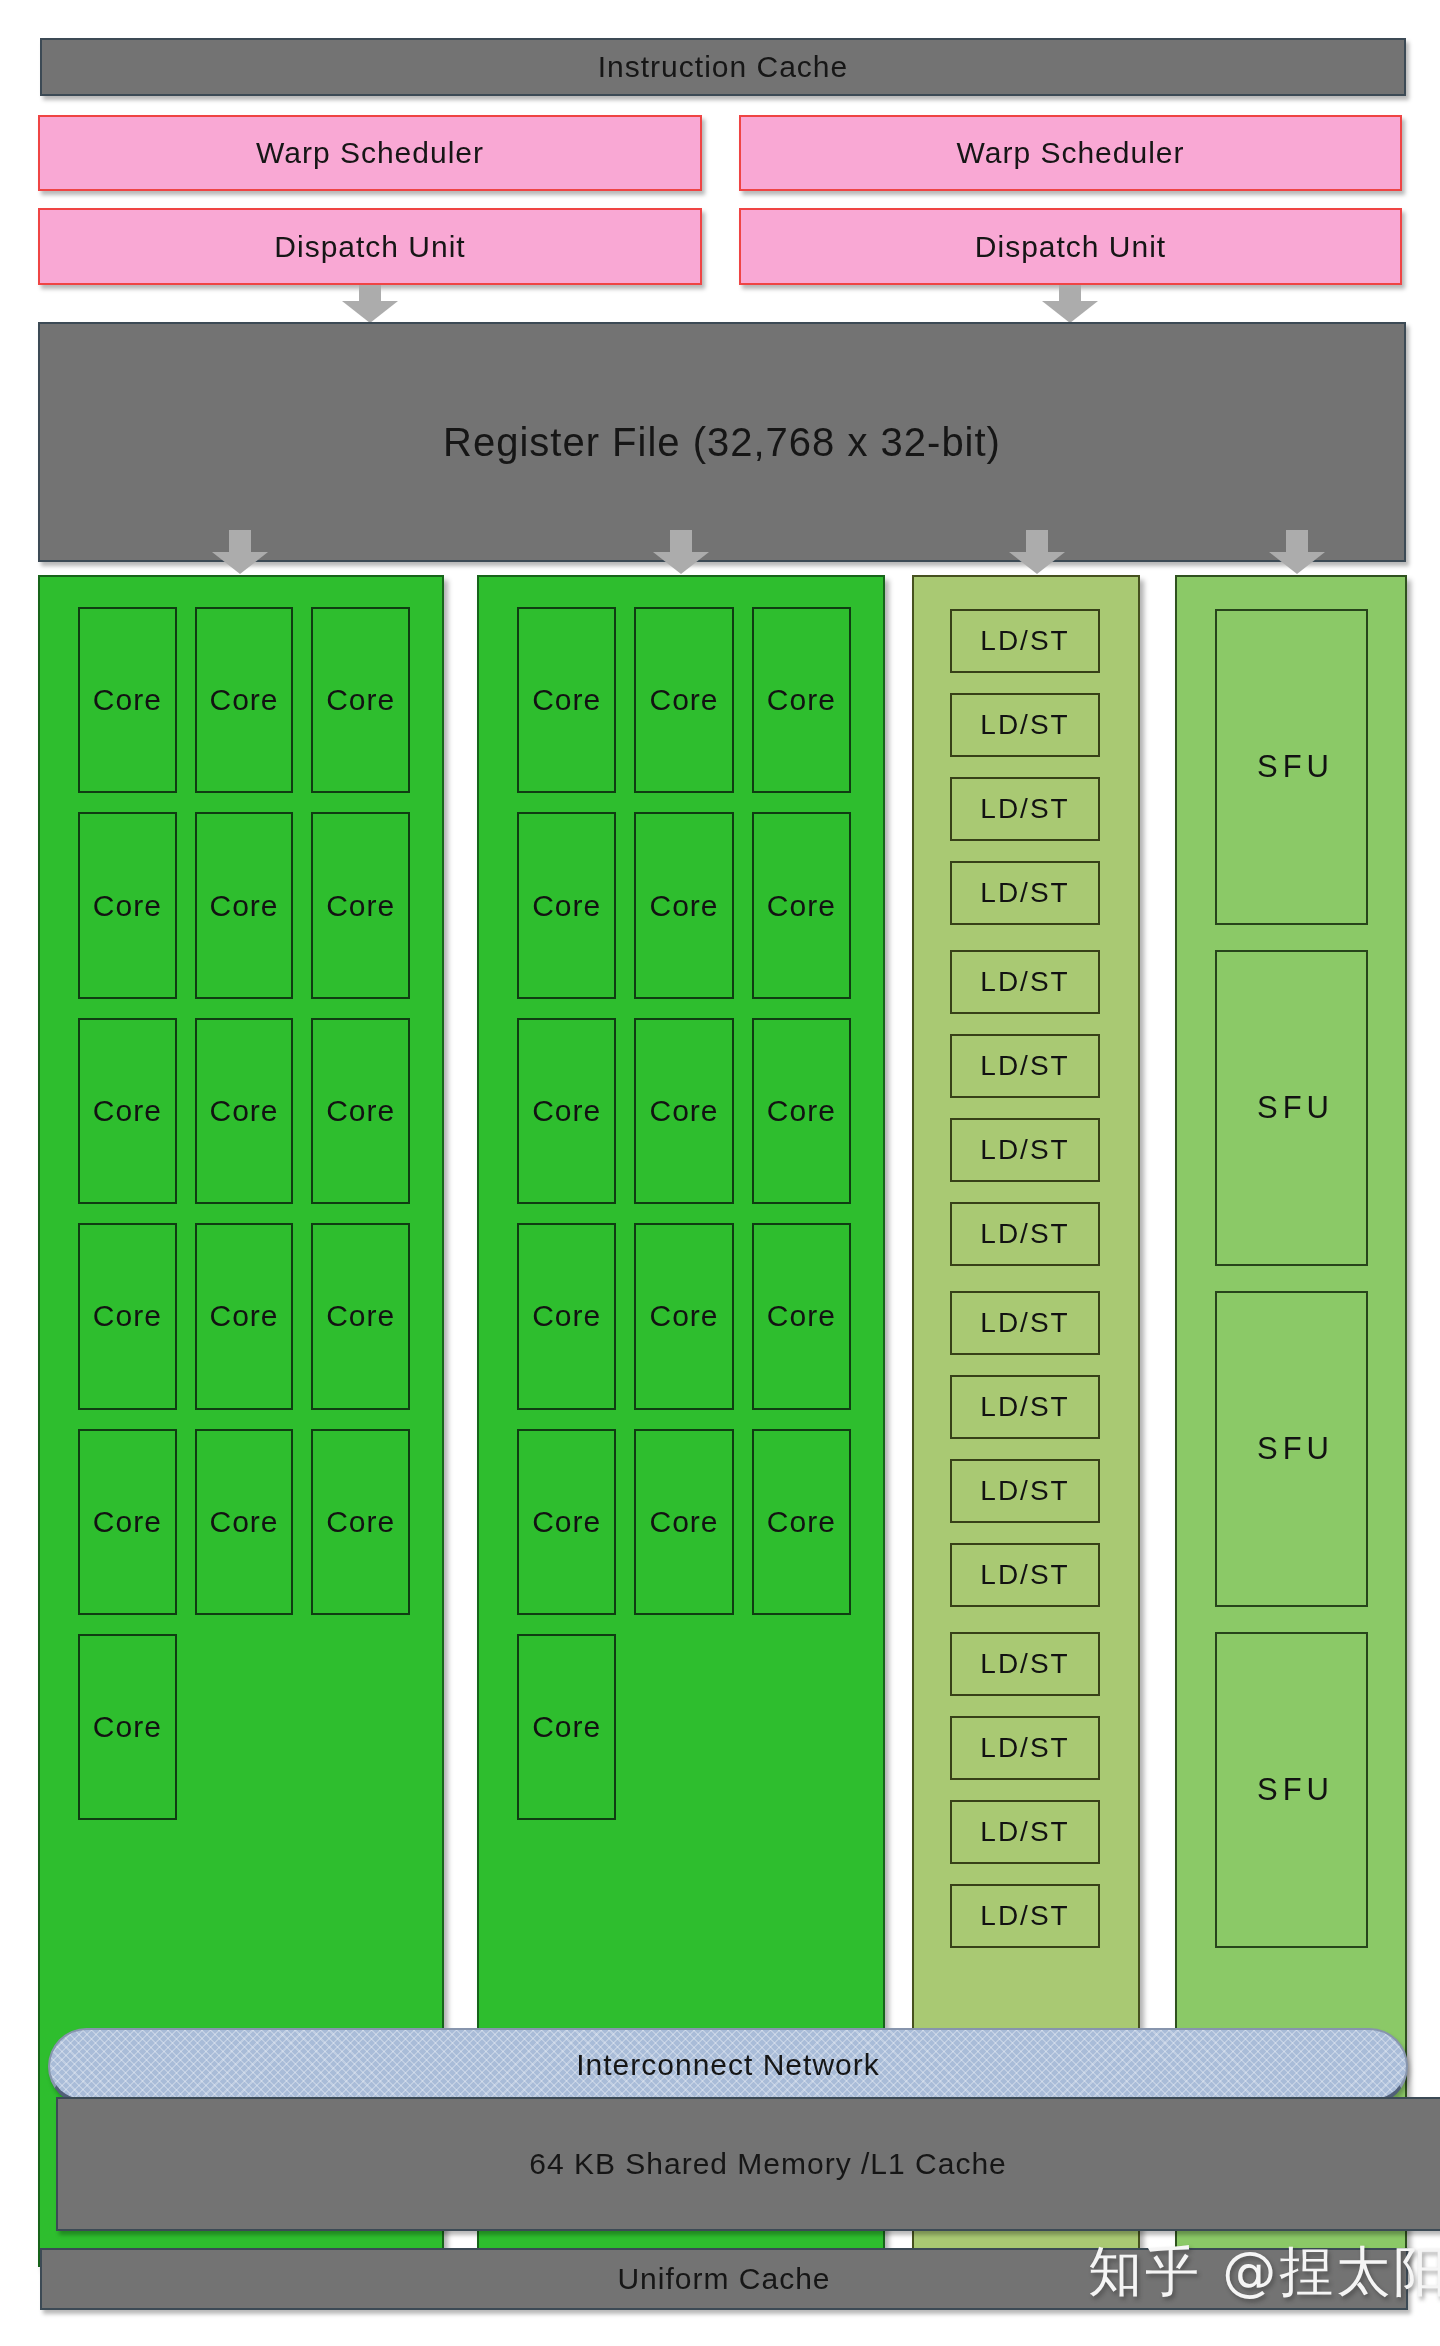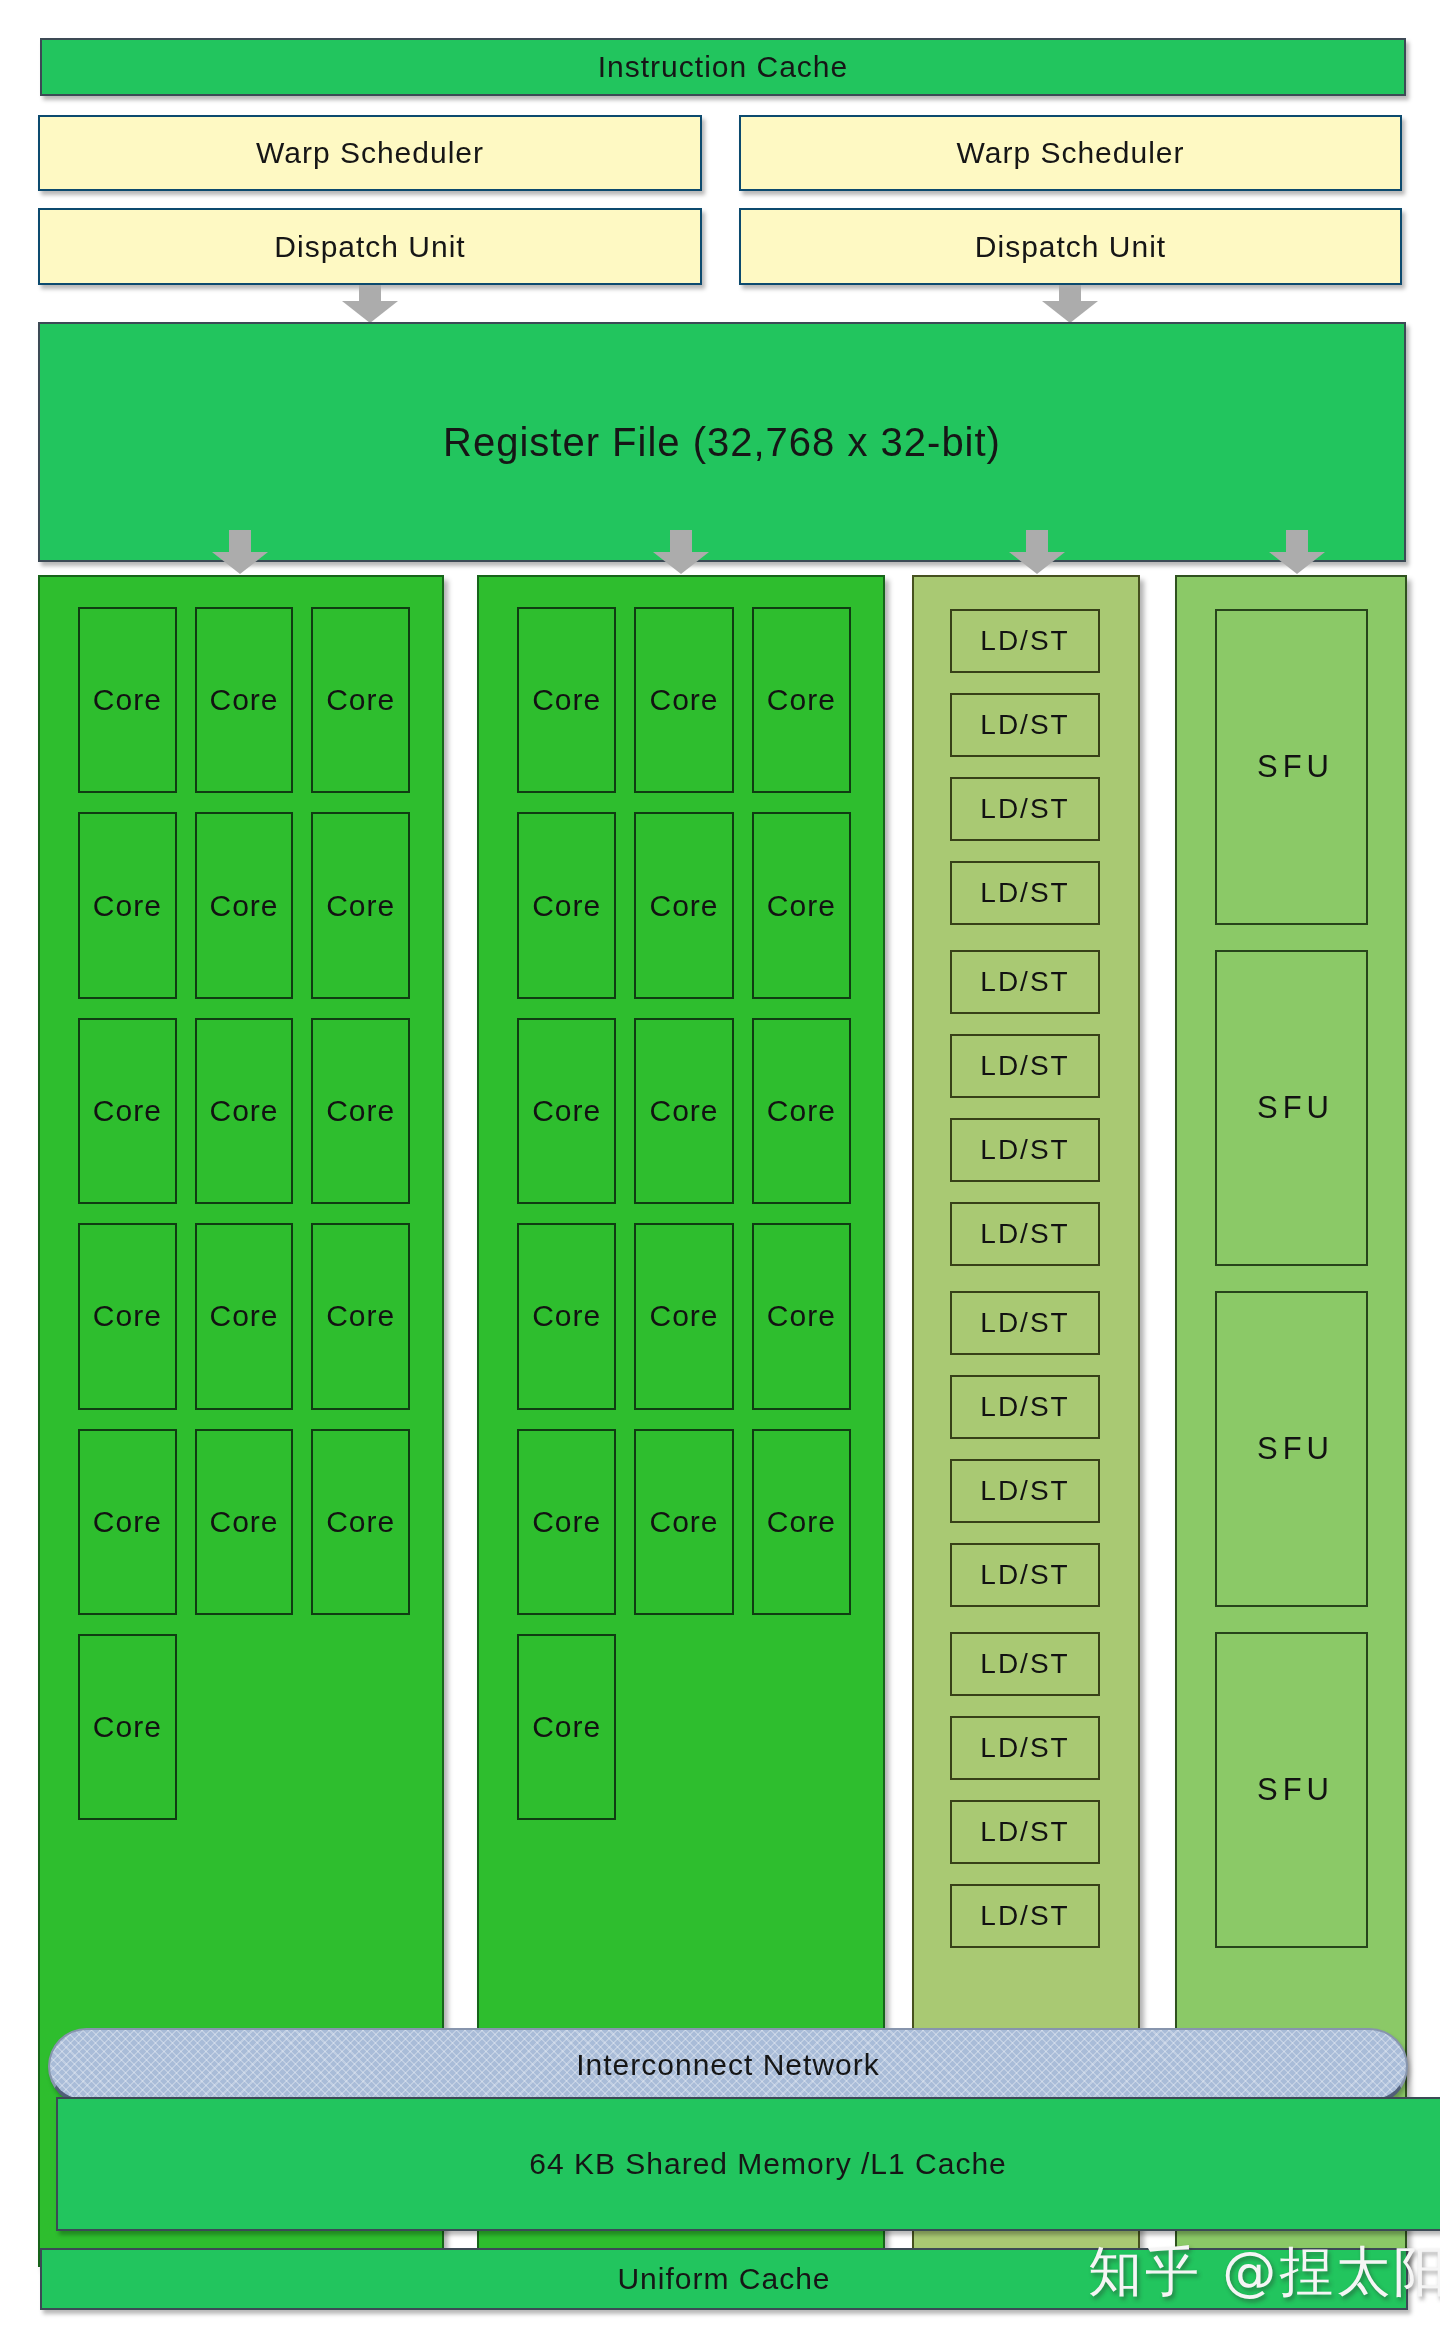--- a/index.html
+++ b/index.html
@@ -1,21 +1,21 @@
 <!DOCTYPE html>
 <html><head>
 <meta charset="utf-8">
 <style>
   html,body{margin:0;padding:0;}
   body{background:#ffffff;font-family:"Liberation Sans",sans-serif;}
   .page{position:relative;width:1440px;height:2346px;background:#ffffff;overflow:hidden;}
   .blk{position:absolute;box-sizing:border-box;display:flex;align-items:center;justify-content:center;
        color:#161616;letter-spacing:1px;box-shadow:3px 4px 4px rgba(0,0,0,0.28);}
-  .blue{background:#22c55e;border:2px solid #3c4a55;}
-  .orange{background:#fef9c3;border:2px solid #0c4a6e;}
+  .blue{background:#737373;border:2px solid #3c4a55;}
+  .orange{background:#f9a8d4;border:2px solid #ef4444;}
   .label{font-size:30px;}
   
   #instruction-cache{left:40px;top:38px;width:1366px;height:58px;}
   #warp-left{left:38px;top:115px;width:664px;height:76px;}
   #warp-right{left:739px;top:115px;width:663px;height:76px;}
   #dispatch-left{left:38px;top:208px;width:664px;height:77px;}
   #dispatch-right{left:739px;top:208px;width:663px;height:77px;}
   #register-file{left:38px;top:322px;width:1368px;height:240px;font-size:40px;}
   
   .arrow{position:absolute;width:56px;}

